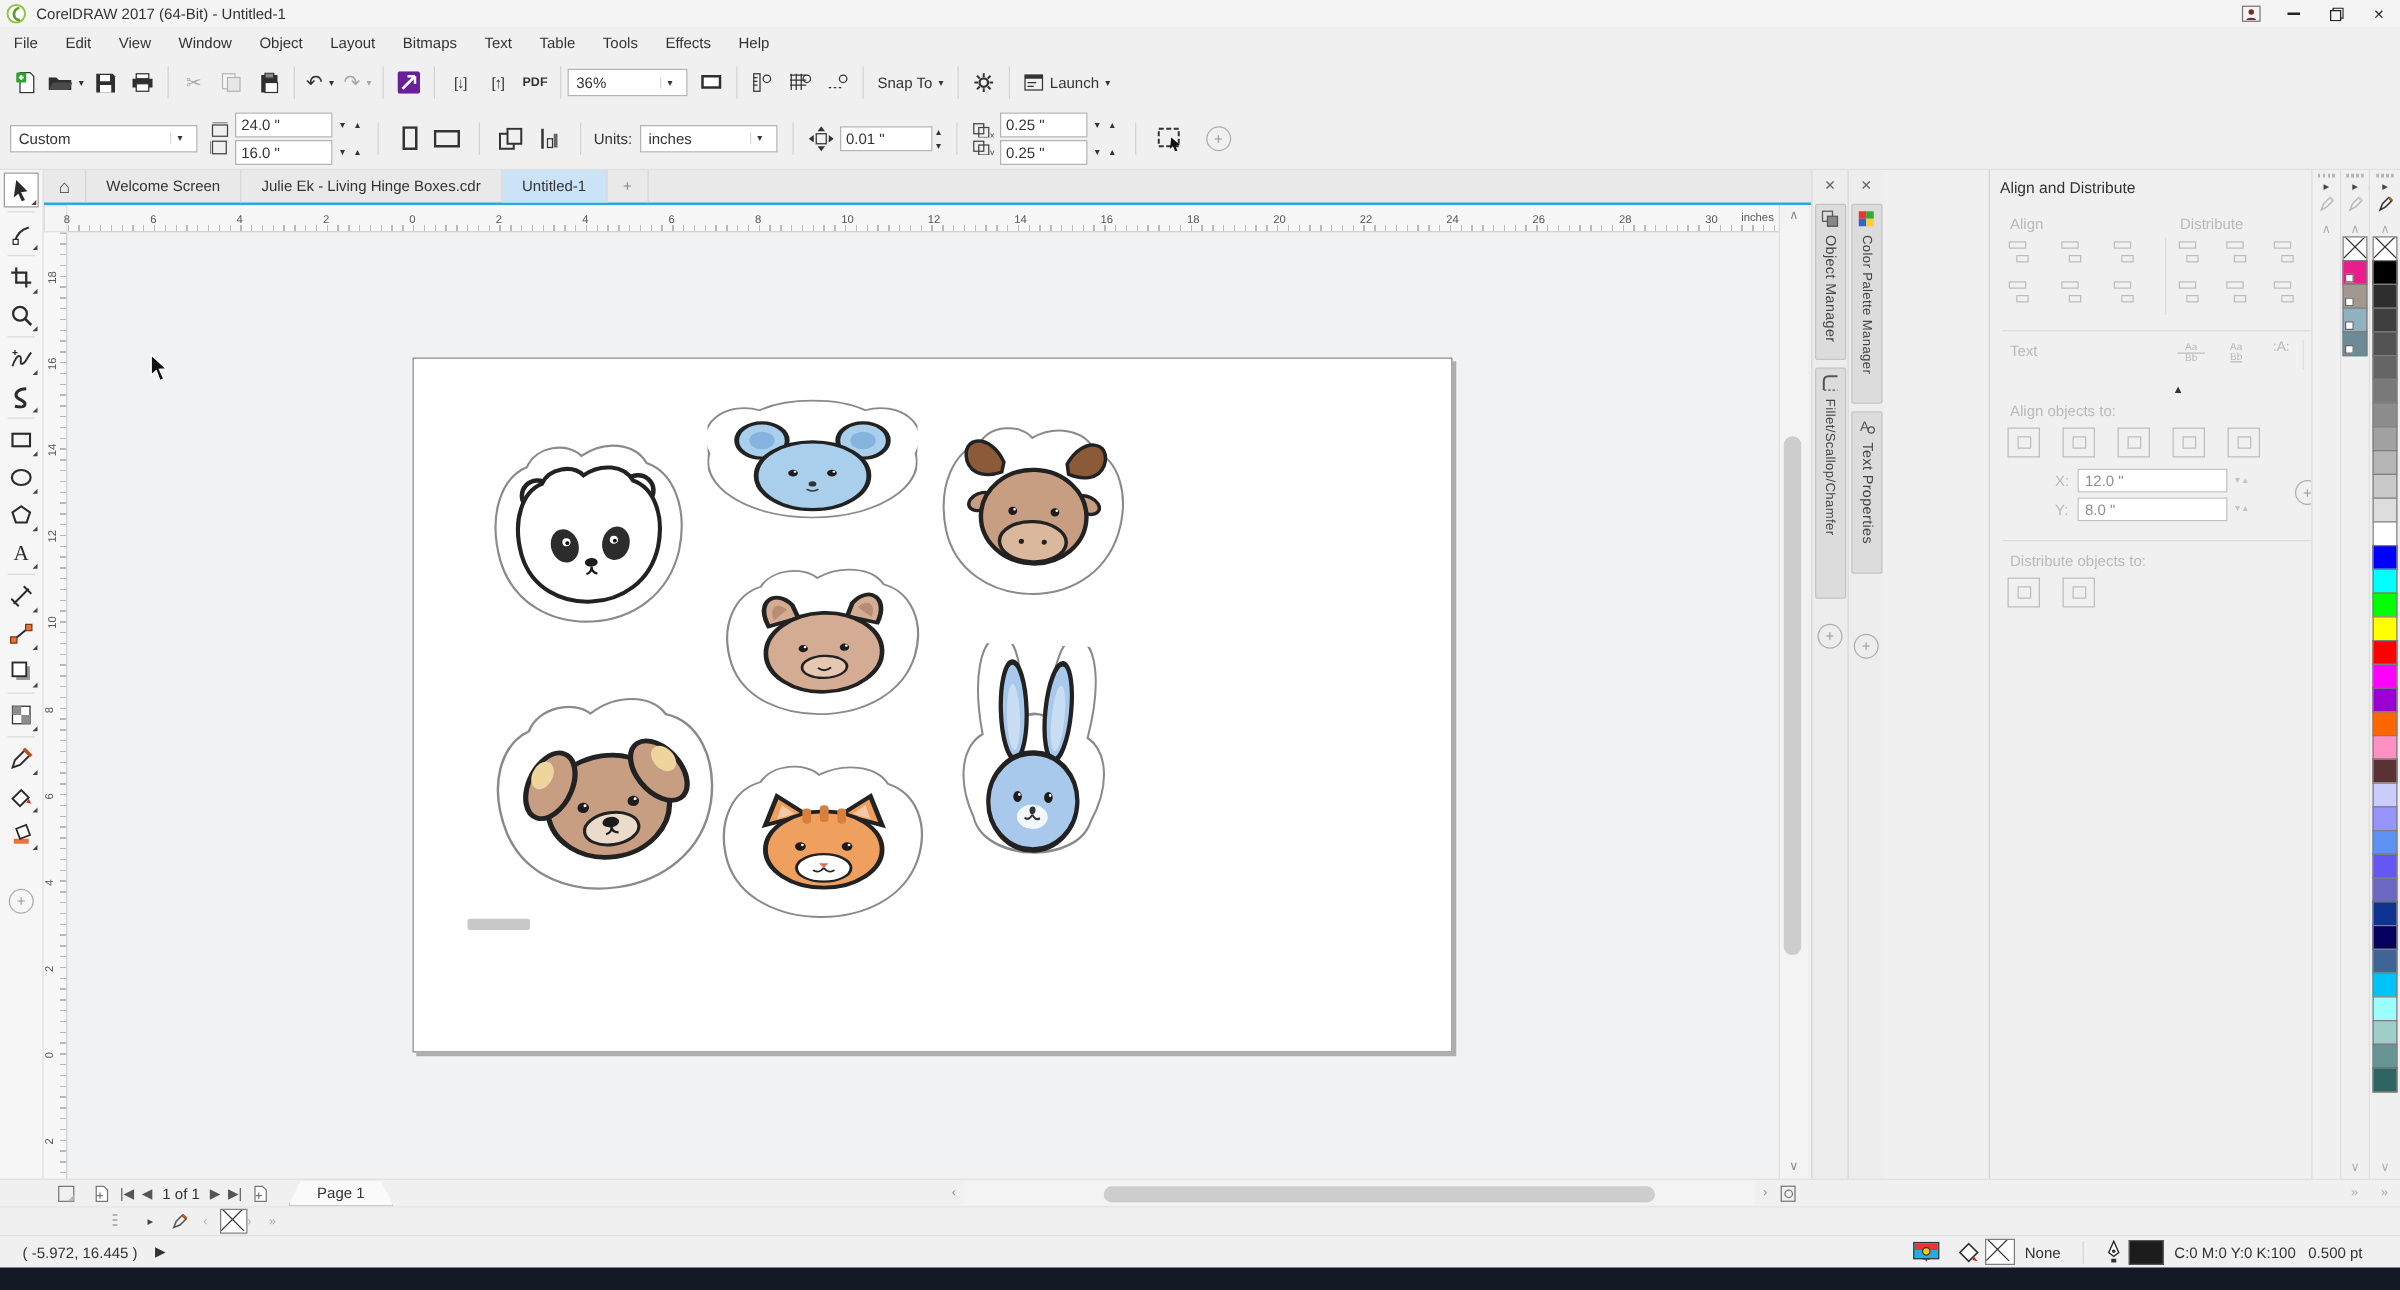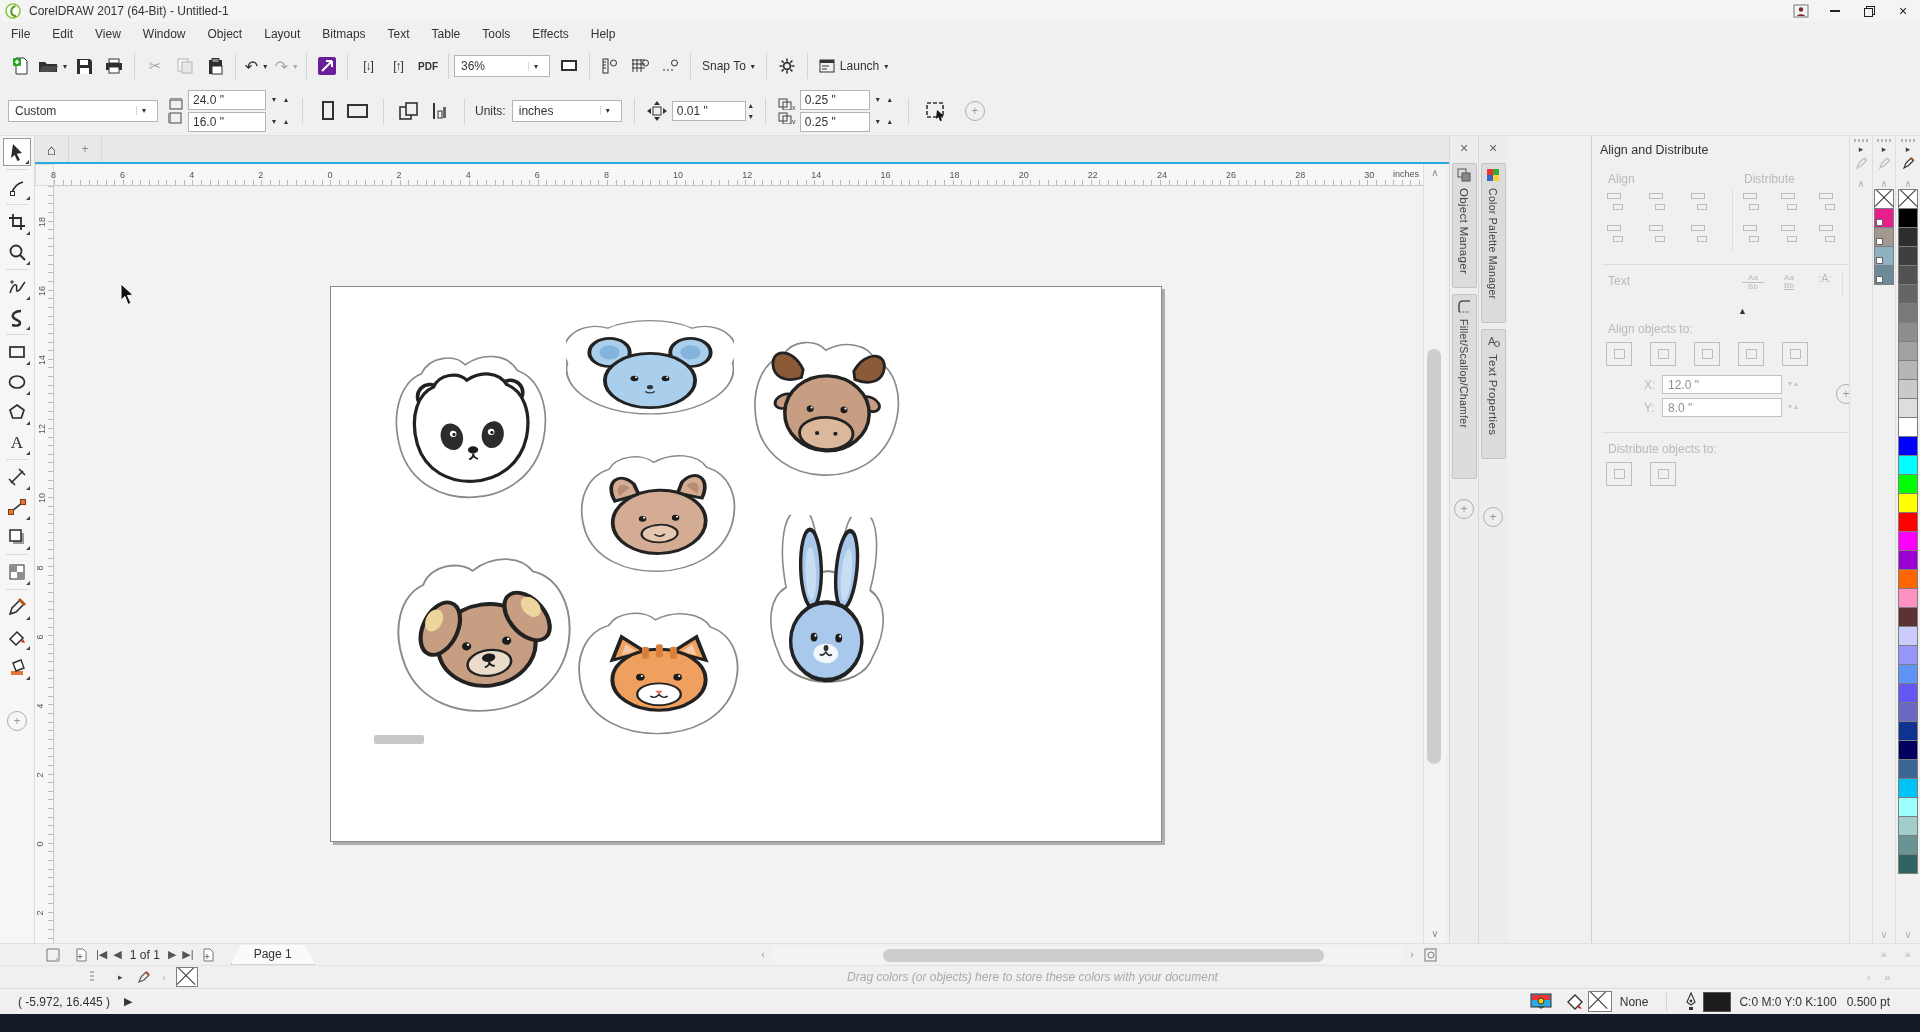--- a/index.html
+++ b/index.html
@@ -386,20 +386,25 @@
         <svg width="22" height="20">
           <rect x="2" y="2" width="16" height="14" fill="none" stroke="#333" stroke-dasharray="4 2" stroke-width="1.6"></rect>
           <path d="M12 9l7 6-3.8.5L17 19.5l-2 .5-1.6-4L11 18z" fill="#111"></path>
         </svg>
       </div>
     <div class="plusbtn" style="margin:0 0 0 14px">+</div>
   </div>
 
   <div id="tabrow" class="abs">
     <div class="dtab" id="hometab">⌂</div>
+    <div id="doctabs" class="row" style="align-items:stretch">
+        <div class="dtab">Welcome Screen</div>
+        <div class="dtab">Julie Ek - Living Hinge Boxes.cdr</div>
+        <div class="dtab active">Untitled-1</div>
+      </div>
     <div class="dtab" style="width:30px;justify-content:center;color:#8a8a8a">+</div>
   </div>
 
   <div id="toolbox" class="abs">
       <div class="tool sel">
         <svg width="20" height="20">
           <path d="M6 2l9 9-5.2.8L13 18l-2.6 1-2.7-6L4 16z" fill="#2b2b2b"></path>
         </svg>
         <span class="fly"></span>
       </div>
@@ -989,21 +994,20 @@
 
   <div id="docpalrow" class="abs">
     <div class="grip" style="margin:0 0 0 90px;width:4px;height:12px;background:repeating-linear-gradient(to bottom,#b5b5b5 0 2px,transparent 2px 4px)"></div>
     <span class="flyarr" style="margin-left:24px">▸</span>
     <svg width="14" height="14" style="margin-left:14px">
         <path d="M2 12l2-5 5-5 3 3-5 5z" fill="none" stroke="#555" stroke-width="1.2"></path>
         <path d="M9 2l3 3" stroke="#b4551f" stroke-width="2.4"></path>
       </svg>
     <span class="chev" style="margin-left:12px">‹</span>
     <div class="sw nonesw" style="margin:0 0 0 10px;width:20px;height:18px"></div>
-    <div style="flex:1;text-align:center" class="hintit">Drag colors (or objects) here to store these colors with your document</div>
     <span class="chev">›</span>
     <span class="chev" style="margin:0 30px 0 14px">»</span>
   </div>
 
   <div id="statusbar" class="abs">
     <span style="margin-left:18px">( -5.972, 16.445 )</span>
     <span class="navg" style="margin-left:14px;color:#333">▶</span>
     <div style="flex:1"></div>
     <svg width="22" height="17">
         <rect x="1" y="1" width="20" height="13" fill="#29abe2" stroke="#333"></rect>

